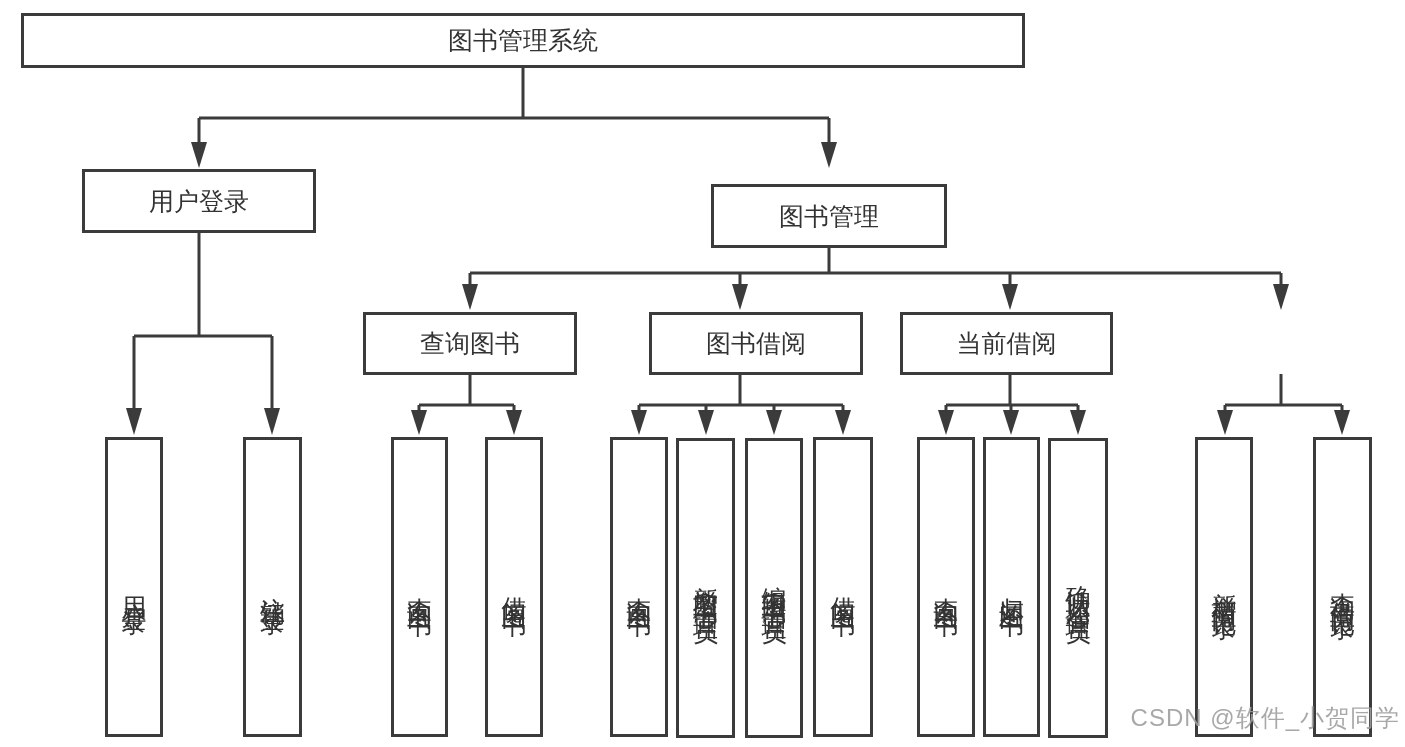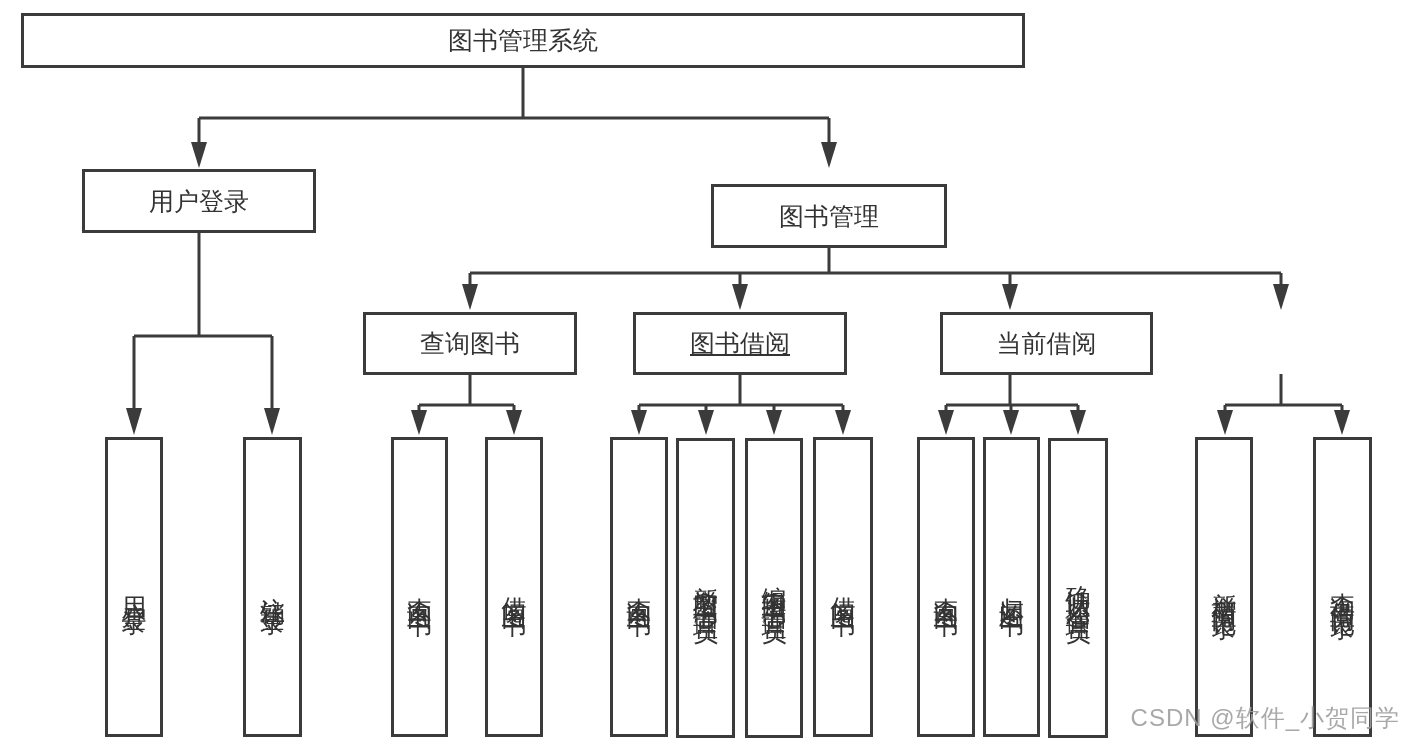--- a/index.html
+++ b/index.html
@@ -98,24 +98,24 @@
   <div class="box" style="left:82px; top:169px; width:234px; height:64px;">
     <span>用户登录</span>
   </div>
   <div class="box" style="left:711px; top:184px; width:236px; height:64px;">
     <span>图书管理</span>
   </div>
 
   <div class="box" style="left:363px; top:312px; width:214px; height:63px;">
     <span>查询图书</span>
   </div>
-  <div class="box" style="left:633px; top:312px; width:214px; height:63px;text-decoration:underline;">
+  <div class="box" style="left:649px; top:312px; width:214px; height:63px;">
     <span>图书借阅</span>
   </div>
-  <div class="box" style="left:940px; top:312px; width:213px; height:63px;align-items:center;">
+  <div class="box" style="left:900px; top:312px; width:213px; height:63px;align-items:center;">
     <span>当前借阅</span>
   </div>
 
   <div class="box leaf" style="left:105px; top:437px; width:58px; height:300px;">
     <span>用户登录</span>
   </div>
   <div class="box leaf" style="left:243px; top:437px; width:59px; height:300px;">
     <span>注销登录</span>
   </div>
 

